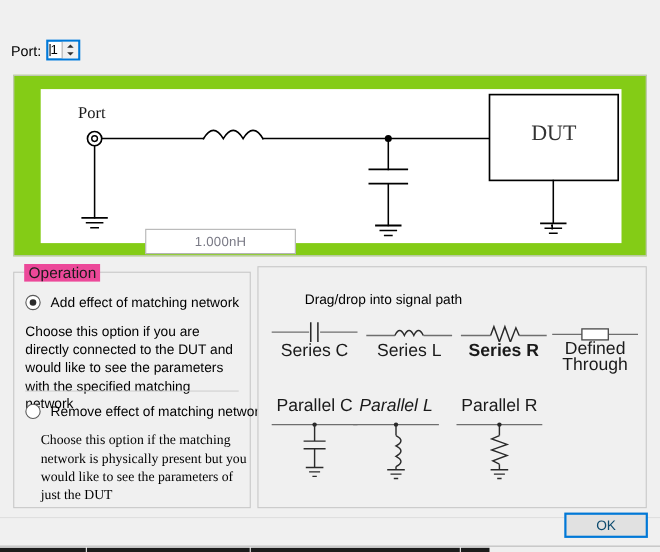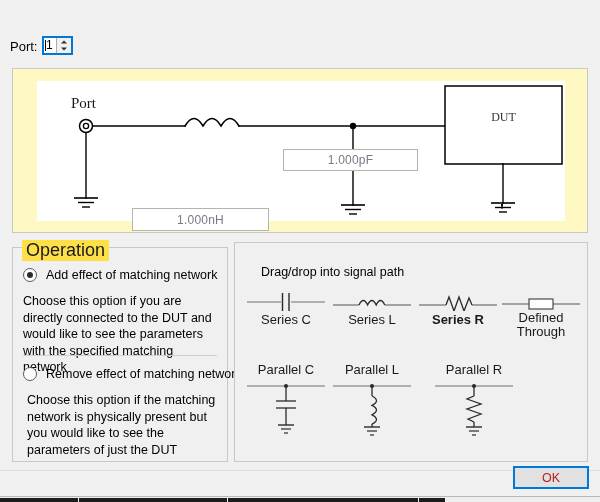--- a/index.html
+++ b/index.html
@@ -92,21 +92,21 @@
     border-left: 3px solid transparent;
     border-right: 3px solid transparent;
   }
   .spin-up::after { border-bottom: 3px solid #303030; }
   .spin-dn::after { border-top: 3px solid #303030; }
 
   
   .circuit-outer {
     position: absolute; left: 12px; top: 68px;
     width: 576px; height: 165px;
-    background: #fef9c3;
+    background: #84cc16;
     border: 1px solid #c8c8c8;
     box-sizing: border-box;
   }
   .circuit-canvas {
     position: absolute; left: 24px; top: 12px;
     width: 528px; height: 140px;
     background: #ffffff;
   }
   .circuit-svg { display:block; }
 
@@ -126,23 +126,23 @@
 
   
   .group {
     position: absolute;
     border: 1px solid #c8c8c8;
     box-sizing: border-box;
     background: #f0f0f0;
   }
   .group > .glabel {
     position: absolute; top: -8px; left: 9px;
-    background: #fde047;
+    background: #ec4899;
     padding: 0 4px;
-    font-size: 18px; color: #1a1a1a;
+    font-size: 14px; color: #1a1a1a;
     white-space: nowrap;
   }
   .grp-operation { left: 12px; top: 247px; width: 216px; height: 215px; }
   .grp-components { left: 234px; top: 242px; width: 354px; height: 220px; }
 
   
   .radio-row {
     position: absolute; display: flex; align-items: center;
   }
   .radio {
@@ -162,67 +162,67 @@
   }
   .r1 { left: 10px; top: 20px; }
   .r2 { left: 10px; top: 119px; }
   .desc {
     position: absolute;
     font-size: 12.5px; color: #000;
     line-height: 16.5px;
     width: 196px;
   }
   .d1 { left: 10px; top: 45px; }
-  .d2 { left: 14px; top: 144px; }
+  .d2 { left: 24px; top: 144px; font-family: Liberation Serif, serif; }
   .divider {
     position: absolute; left: 10px; top: 107px;
     width: 194px; height: 1px; background: #cfcfcf;
   }
 
   
   .dragdrop {
-    position: absolute; left: 26px; top: 22px;
+    position: absolute; left: 42px; top: 22px;
     font-size: 12.5px; color: #000;
   }
   .comp {
     position: absolute;
     text-align: center;
   }
   .comp svg { display: block; margin: 0 auto; }
   .comp-label {
-    font-size: 13px; color: #1a1a1a;
+    font-size: 16px; color: #1a1a1a;
     line-height: 14px;
     margin-top: 2px;
     white-space: pre-line;
   }
   .series-row .comp { top: 46px; width: 86px; }
   .c-sc  { left: 8px; }
   .c-sl  { left: 94px; }
   .c-sr  { left: 180px; font-weight: bold; }
   .c-dt  { left: 263px; }
   .c-dt .comp-label { margin-top: 0px; }
 
   .par-row .comp { top: 120px; width: 86px; }
   .p-pc  { left: 8px; }
-  .p-pl  { left: 94px; }
-  .p-pr  { left: 196px; text-align: center; }
+  .p-pl  { left: 82px; font-style: italic; }
+  .p-pr  { left: 176px; text-align: center; }
   .par-row .comp-label { margin-top: 0; margin-bottom: 2px; }
 
   
   .footer-sep {
     position: absolute; left: 0; top: 470px;
     width: 600px; height: 1px; background: #dfdfdf;
   }
   .ok-btn {
     position: absolute; left: 513px; top: 466px;
     width: 76px; height: 23px;
     background: #e1e1e1;
     border: 2px solid #0078d7;
     box-sizing: border-box;
-    font-size: 12.5px; color: #b91c1c;
+    font-size: 12.5px; color: #0c4a6e;
     display: flex; align-items: center; justify-content: center;
     cursor: default;
   }
 
   .taskbar {
     position: absolute; left: 0; top: 496px;
     width: 600px; height: 6px;
     background: #efefef;
     border-top: 1px solid #b9b9b9;
   }
@@ -304,25 +304,24 @@
           <path d="M 466 83 L 466 122"></path>
         </g>
         <g stroke="#000" stroke-linecap="butt">
           <path d="M 454 122 L 478 122" stroke-width="1.6"></path>
           <path d="M 458 126.5 L 474 126.5" stroke-width="1.4"></path>
           <path d="M 462 131 L 470 131" stroke-width="1.4"></path>
         </g>
       </svg>
 
       <div style="position:absolute;left:34px;top:14px;font-family:'Liberation Serif',serif;font-size:15px;color:#1a1a1a;">Port</div>
-      <div style="position:absolute;left:408px;top:29px;width:117px;text-align:center;font-family:'Liberation Serif',serif;font-size:12px;color:#333;">DUT</div>
+      <div style="position:absolute;left:408px;top:29px;width:117px;text-align:center;font-family:'Liberation Serif',serif;font-size:20px;color:#333;">DUT</div>
     </div>
 
     <div class="valbox val-l">1.000nH</div>
-    <div class="valbox val-c">1.000pF</div>
   </div>
 
   <div class="group grp-operation">
     <div class="glabel">Operation</div>
 
     <div class="radio-row r1">
       <span class="radio on"></span>
       <span class="radio-label">Add effect of matching network</span>
     </div>
     <div class="desc d1">Choose this option if you are directly connected to the DUT and would like to see the parameters with the specified matching network</div>

